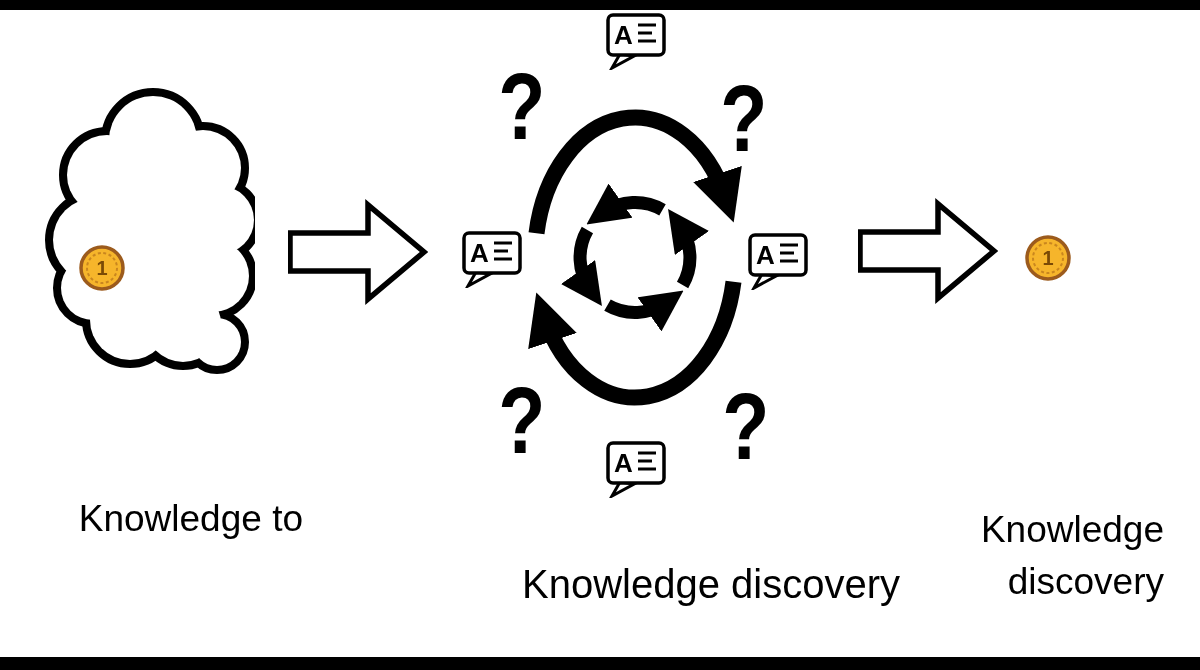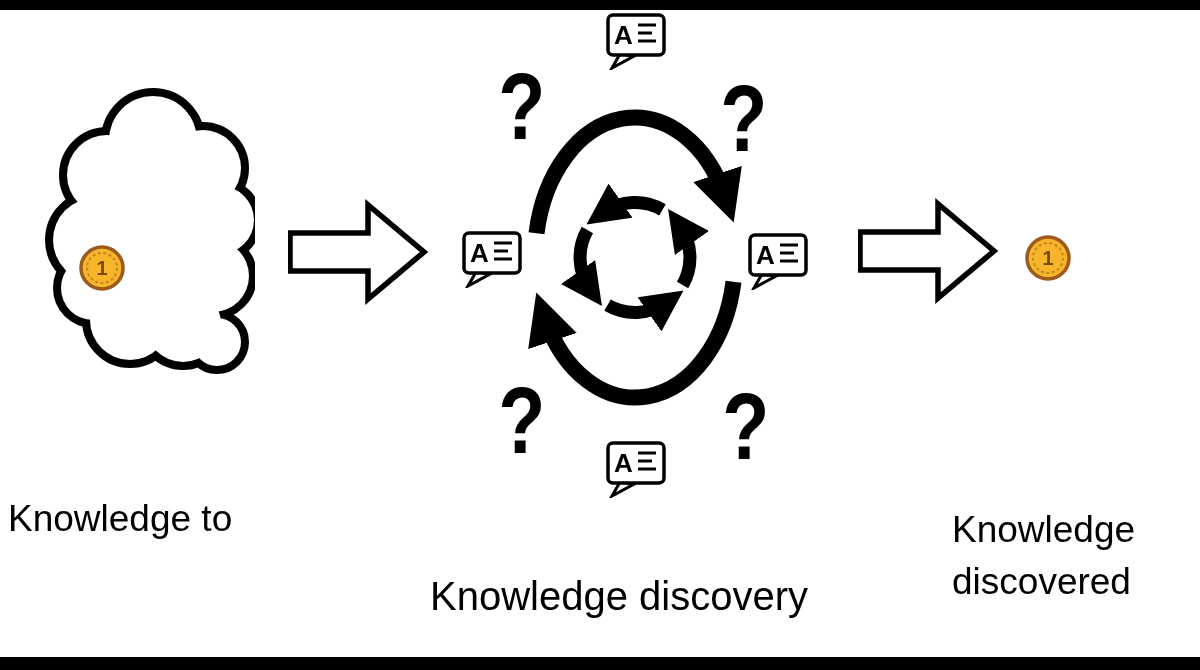--- a/index.html
+++ b/index.html
@@ -2,24 +2,24 @@
 <html><head>
 <meta charset="utf-8">
 <style>
   html,body{margin:0;padding:0;background:#fff;}
   #stage{
     position:relative;width:1200px;height:670px;background:#FFFFFF;
     overflow:hidden;font-family:"Liberation Sans",sans-serif;color:#000;
   }
   .bar{position:absolute;left:0;width:100%;background:#000;}
   .abs{position:absolute;}
-  .caption{position:absolute;text-align:left;color:#000;font-weight:400;}
+  .caption{position:absolute;text-align:right;color:#000;font-weight:400;}
   .caption .line{white-space:nowrap;}
   #left-caption{left:8px;top:492px;width:295px;font-size:37px;line-height:54px;}
-  #center-caption{left:430px;top:560px;width:470px;font-size:40px;line-height:48px;margin-top:12px;}
+  #center-caption{left:430px;top:560px;width:470px;font-size:40px;line-height:48px;}
   #right-caption{left:952px;top:498px;width:212px;font-size:37px;line-height:52px;margin-top:6px;}
   .qm{
     position:absolute;width:64px;text-align:center;font-size:94px;line-height:1;
     font-weight:700;color:#000;
   }
   .qm span{display:inline-block;transform:scaleX(.82);}
 </style>
 </head>
 <body>
 
@@ -147,16 +147,16 @@
   </svg>
 
   <svg class="abs" style="left:1023px;top:233px" width="50" height="50" viewBox="0 0 50 50">
     <circle cx="25" cy="25" r="21" stroke-width="3.5" fill="#F6B52B" stroke="#9C5B1D"></circle>
     <circle cx="25" cy="25" r="15" fill="none" stroke-width="2" stroke-dasharray="3 2.5" stroke="#C9861F"></circle>
     <text x="25" y="32" text-anchor="middle" font-size="20" font-weight="bold" fill="#7A4A06">1</text>
   </svg>
 
   <div class="caption" id="right-caption">
     <div class="line">Knowledge</div>
-    <div class="line">discovered</div>
+    <div class="line">discovery</div>
   </div>
 
 </div>
 
 </body></html>

